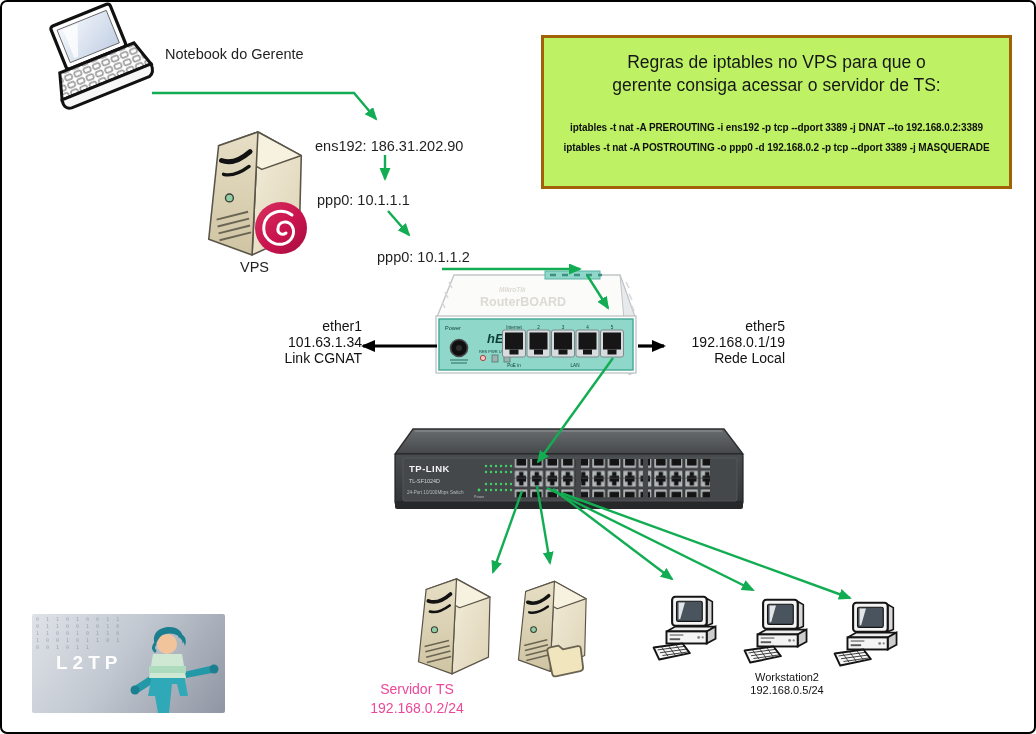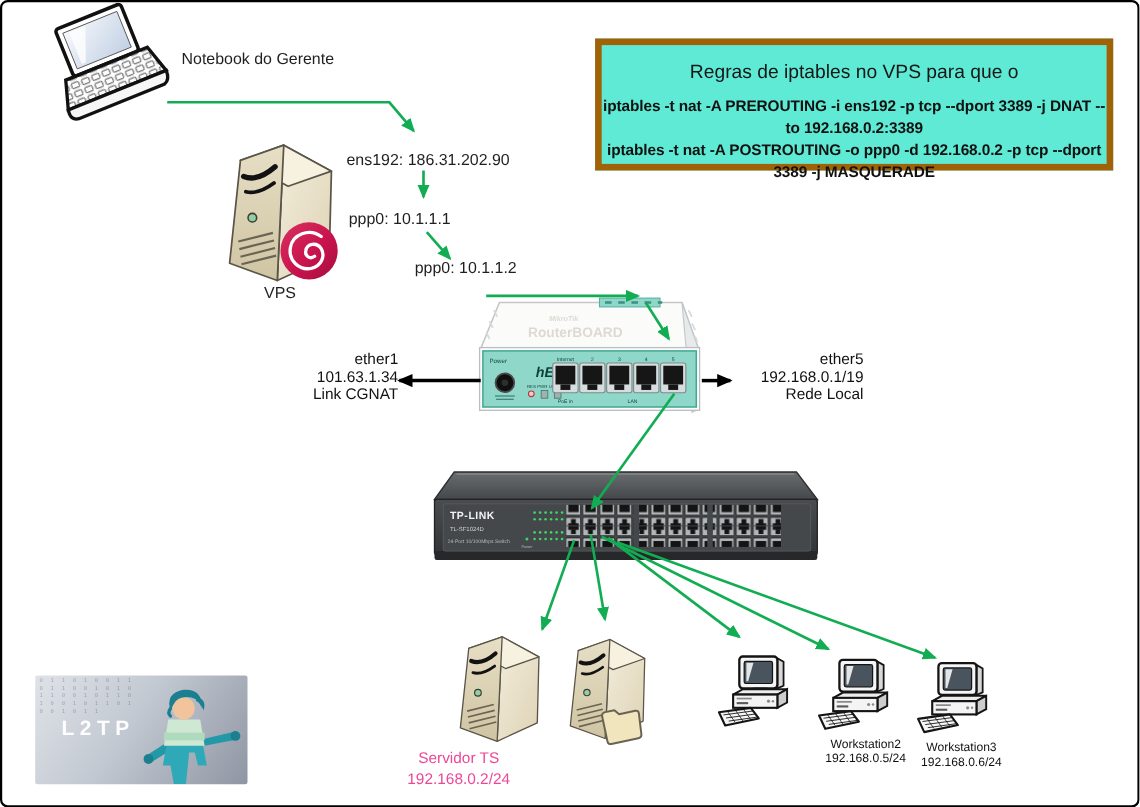--- a/index.html
+++ b/index.html
@@ -2,24 +2,24 @@
 <html><head>
 <meta charset="utf-8">
 <style>
   html,body{margin:0;padding:0;background:#fff;}
   #canvas{position:relative;width:1036px;height:734px;background:#fff;
           border:2px solid #000;border-radius:7px;box-sizing:border-box;overflow:hidden;
           font-family:"Liberation Sans",sans-serif;color:#1a1a1a;}
   .lbl{position:absolute;white-space:nowrap;font-size:14.5px;color:#1f1f1f;}
   .blk{position:absolute;text-align:right;font-size:14px;line-height:16px;color:#111;}
   svg{position:absolute;left:0;top:0;}
-  #rules-box{position:absolute;left:539px;top:33px;width:471px;height:120px;
-             border:6px solid #a16207;background:#5eead4;box-sizing:border-box;text-align:center;}
+  #rules-box{position:absolute;left:539px;top:33px;width:471px;height:154px;
+             border:3px solid #a16207;background:#bef264;box-sizing:border-box;text-align:center;}
   #rules-box .title{font-size:17.5px;line-height:23px;margin-top:13px;color:#161616;}
-  #rules-box .rules{margin-top:9px;font-size:14px;font-weight:600;line-height:20px;
+  #rules-box .rules{margin-top:21px;font-size:10px;font-weight:600;line-height:20px;
                     letter-spacing:-0.1px;color:#111;}
   #l2tp{position:absolute;left:30px;top:612px;width:193px;height:99px;
         background:linear-gradient(125deg,#dfe3e8 0%,#c2c8d1 45%,#8f96a3 100%);
         border-radius:2px;overflow:hidden;}
   #l2tp .word{position:absolute;left:24px;top:38px;font-size:19px;font-weight:bold;
               color:#fdfdfd;letter-spacing:5px;}
   #l2tp .code{position:absolute;left:4px;top:2px;width:90px;font-size:5px;line-height:7px;
               color:#5d6675;opacity:.45;font-family:"DejaVu Sans Mono",monospace;
               word-spacing:4px;}
   .dev-lbl{position:absolute;text-align:center;font-size:14px;line-height:19px;color:#ec4899;}
@@ -252,55 +252,52 @@
     </g>
     <g fill="none" stroke="#000" stroke-width="3.2">
       <path d="M435,344 L361,344" marker-end="url(#bh)"></path>
       <path d="M636,344 L662,344" marker-end="url(#bh)"></path>
     </g>
   </svg>
 
   <div class="lbl" style="left:163px;top:44px">Notebook do Gerente</div>
   <div class="lbl" style="left:313px;top:136px">ens192: 186.31.202.90</div>
   <div class="lbl" style="left:315px;top:190px">ppp0: 10.1.1.1</div>
-  <div class="lbl" style="left:375px;top:234px">ppp0: 10.1.1.2</div>
+  <div class="lbl" style="left:375px;top:247px">ppp0: 10.1.1.2</div>
   <div class="lbl" style="left:238px;top:257px">VPS</div>
 
   <div class="blk" style="left:240px;top:316px;width:120px">
     <div>ether1</div>
     <div>101.63.1.34</div>
     <div>Link CGNAT</div>
   </div>
   <div class="blk" style="left:663px;top:316px;width:120px">
     <div>ether5</div>
     <div>192.168.0.1/19</div>
     <div>Rede Local</div>
   </div>
 
   <div id="rules-box">
     <div class="title">
       <div>Regras de iptables no VPS para que o</div>
+      <div>gerente consiga acessar o servidor de TS:</div>
     </div>
     <div class="rules">
       <div>iptables -t nat -A PREROUTING -i ens192 -p tcp --dport 3389 -j DNAT --to 192.168.0.2:3389</div>
       <div>iptables -t nat -A POSTROUTING -o ppp0 -d 192.168.0.2 -p tcp --dport 3389 -j MASQUERADE</div>
     </div>
   </div>
 
   <div class="dev-lbl" style="left:335px;top:678px;width:160px">
     <div>Servidor TS</div>
     <div>192.168.0.2/24</div>
   </div>
   <div class="ws-lbl" style="left:725px;top:669px;width:120px">
     <div>Workstation2</div>
     <div>192.168.0.5/24</div>
-  </div>
-  <div class="ws-lbl" style="left:812px;top:672px;width:120px">
-    <div>Workstation3</div>
-    <div>192.168.0.6/24</div>
   </div>
 
   <div id="l2tp">
     <div class="code">0 1 1 0 1 0 0 1 1 0 1 1 0 0 1 0 1 0 1 1 0 0 1 0 1 1 0 1 0 0 1 0 1 1 0 1 0 0 1 0 1 1</div>
     <div class="word">L2TP</div>
     <svg width="120" height="99" style="left:90px;top:0" viewBox="0 0 120 99">
       <path d="M28,62 L14,71 Q10,74 12,77 Q15,80 19,77 L33,68 Z" fill="#2398a6"></path>
       <circle cx="13" cy="76" r="4.5" fill="#1b7f90"></circle>
       <path d="M62,58 L88,52 Q93,51 94,54 Q95,58 90,59 L64,64 Z" fill="#2398a6"></path>
       <circle cx="92" cy="55" r="4.5" fill="#1b7f90"></circle>

